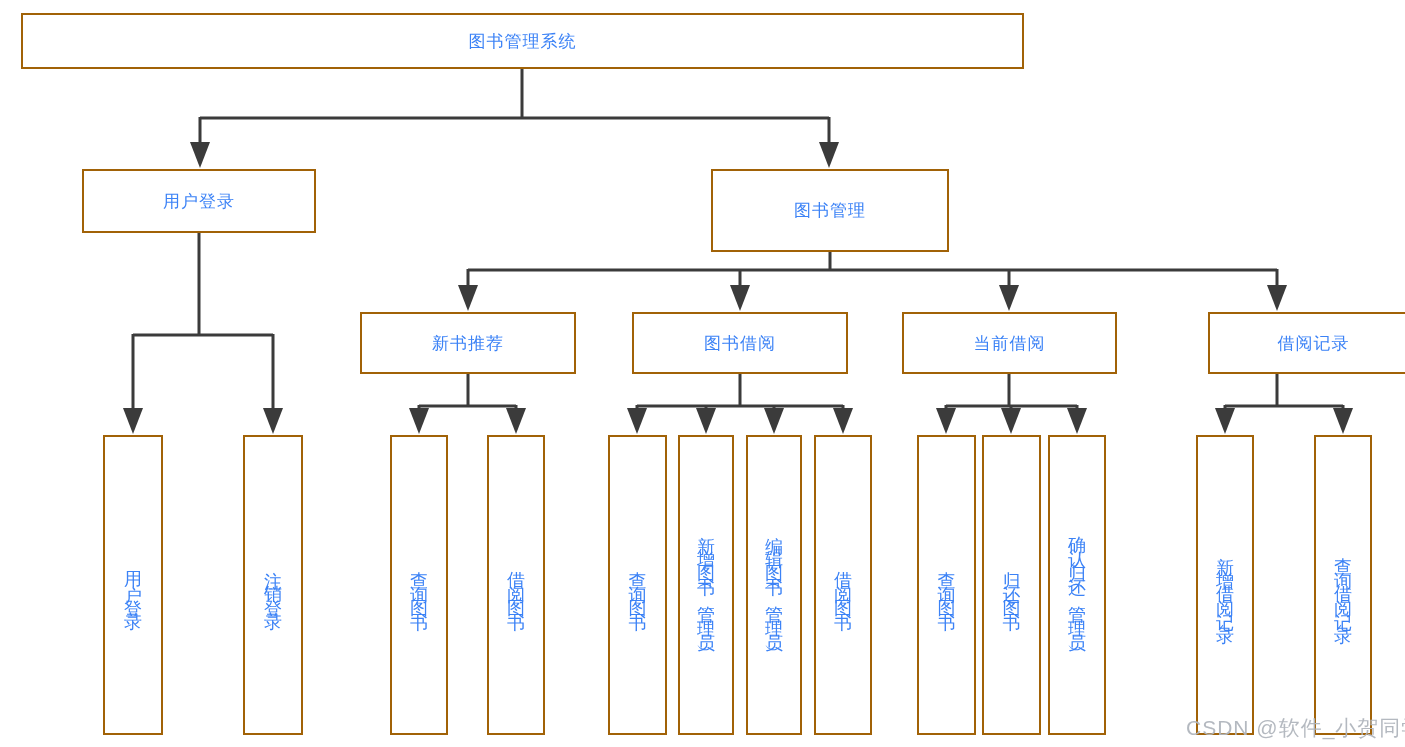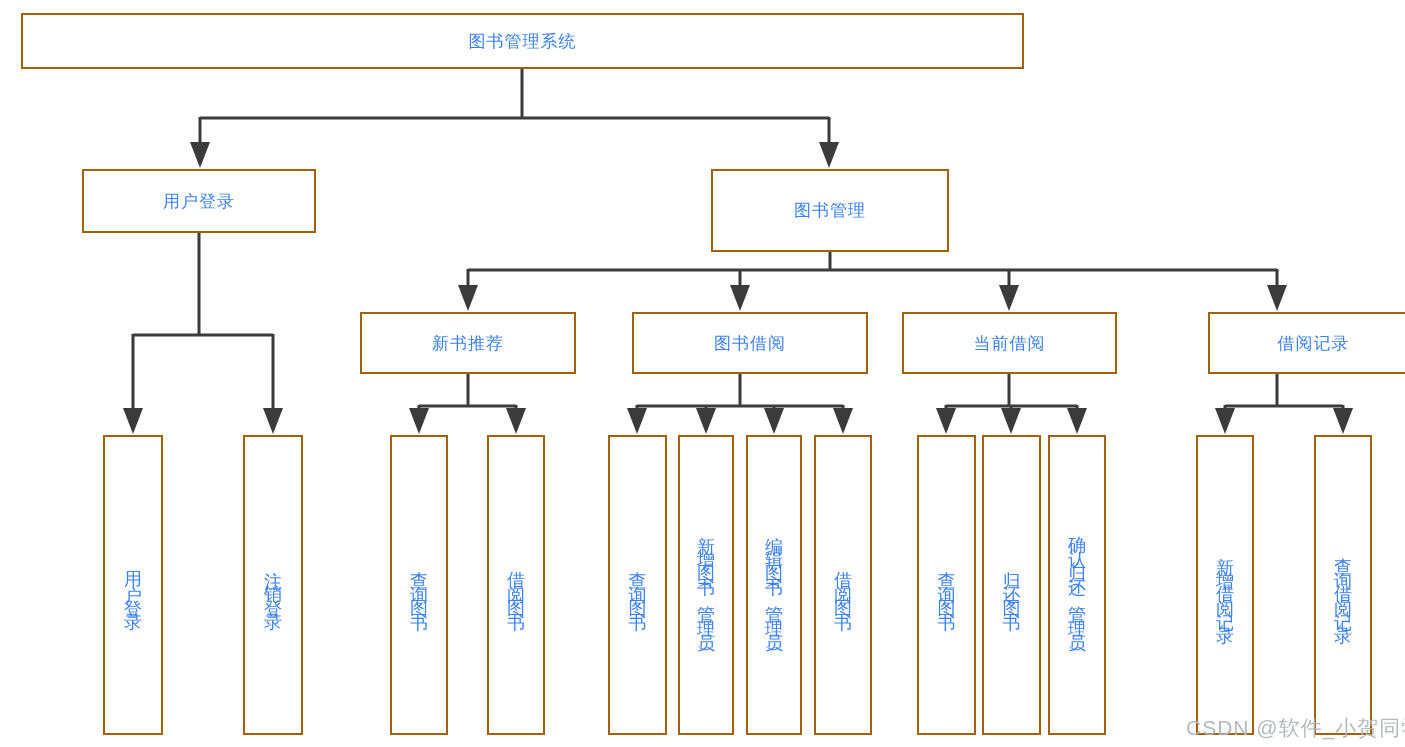--- a/index.html
+++ b/index.html
@@ -45,21 +45,21 @@
     line-height: 1;
     white-space: nowrap;
   }
   
   .n-root            { left: 21px;   top: 13px;  width: 1003px; height: 56px; }
   
   .n-user-login      { left: 82px;   top: 169px; width: 234px;  height: 64px; }
   .n-book-mgmt       { left: 711px;  top: 169px; width: 238px;  height: 83px; }
   
   .n-new-book-rec    { left: 360px;  top: 312px; width: 216px;  height: 62px; }
-  .n-book-borrow     { left: 632px;  top: 312px; width: 236px;  height: 62px; }
+  .n-book-borrow     { left: 632px;  top: 312px; width: 216px;  height: 62px; }
   .n-current-borrow  { left: 902px;  top: 312px; width: 215px;  height: 62px; }
   .n-borrow-records  { left: 1208px; top: 312px; width: 211px;  height: 62px; }
   
   .leaf { top: 435px; height: 300px; }
   .n-leaf-user-login      { left: 103px;  width: 60px; }
   .n-leaf-logout          { left: 243px;  width: 60px; }
   .n-leaf-query-book-1    { left: 390px;  width: 58px; }
   .n-leaf-borrow-book-1   { left: 487px;  width: 58px; }
   .n-leaf-query-book-2    { left: 608px;  width: 59px; }
   .n-leaf-add-book        { left: 678px;  width: 56px; }

